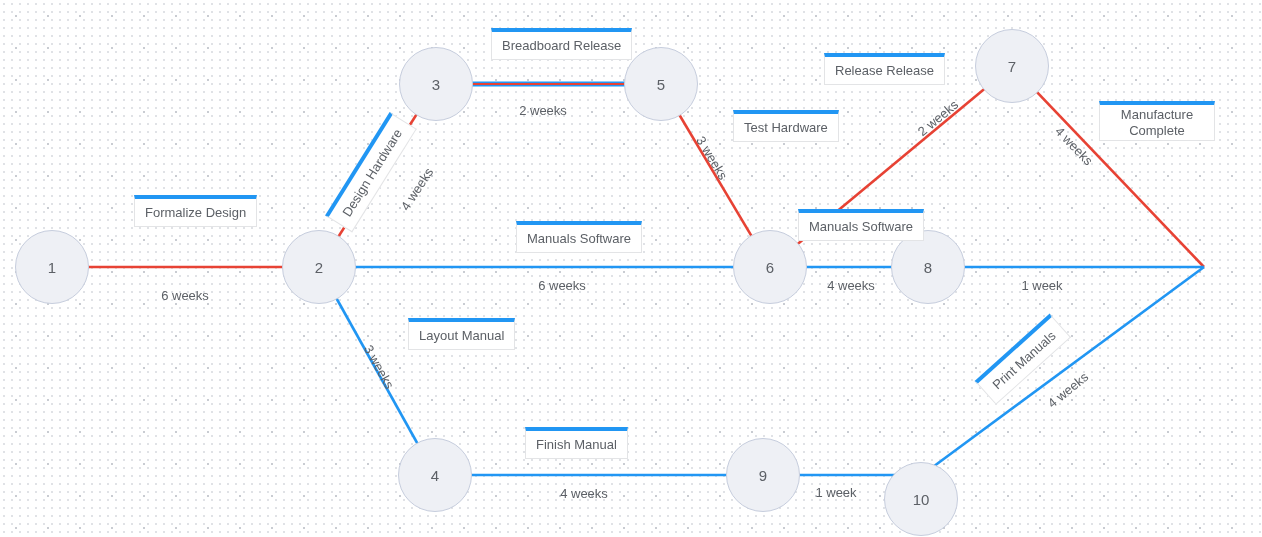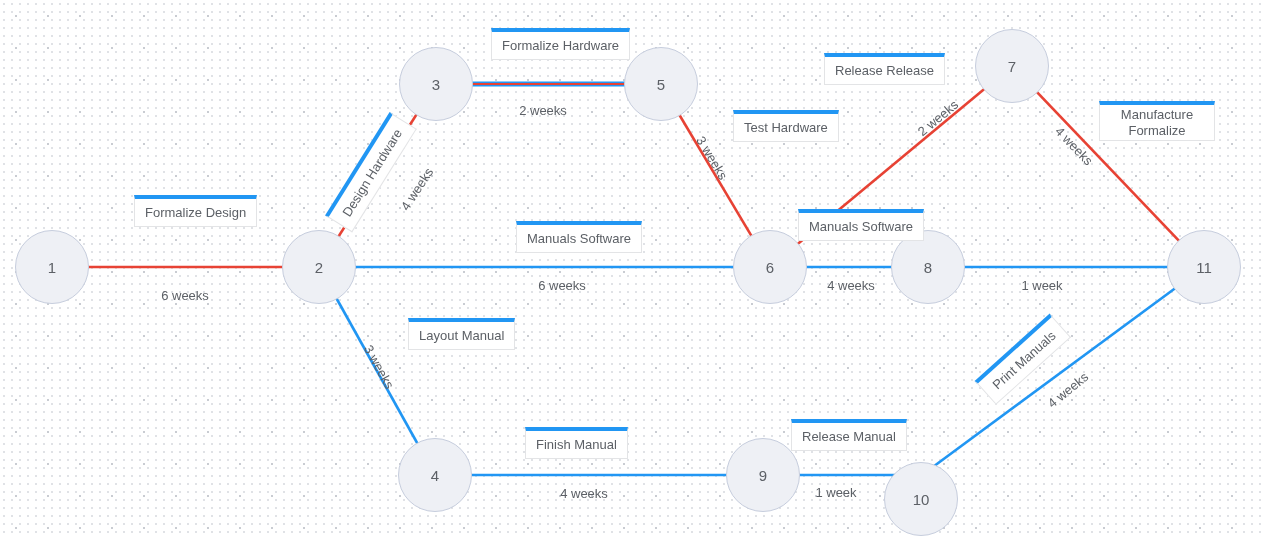--- a/index.html
+++ b/index.html
@@ -90,35 +90,31 @@
     </div>
   <div class="node" style="left:891px;top:230px">
       <span>8</span>
     </div>
   <div class="node" style="left:726px;top:438px">
       <span>9</span>
     </div>
   <div class="node" style="left:884px;top:462px">
       <span>10</span>
     </div>
-  <div class="node" style="left:1167px;top:230px">
-      <span>11</span>
-    </div>
 
   <div class="card" style="left:134px;top:195px"><span>Formalize Design</span></div>
   <div class="card rot" style="left:371px;top:172px;--rot:-58deg"><span>Design Hardware</span></div>
-  <div class="card" style="left:491px;top:28px"><span>Formalize Hardware</span></div>
+  <div class="card" style="left:491px;top:28px"><span>Breadboard Release</span></div>
   <div class="card" style="left:733px;top:110px"><span>Test Hardware</span></div>
   <div class="card" style="left:824px;top:53px"><span>Release Release</span></div>
-  <div class="card two-line" style="left:1099px;top:101px"><span>Manufacture Formalize</span></div>
+  <div class="card two-line" style="left:1099px;top:101px"><span>Manufacture Complete</span></div>
   <div class="card" style="left:516px;top:221px"><span>Manuals Software</span></div>
   <div class="card" style="left:798px;top:209px"><span>Manuals Software</span></div>
   <div class="card" style="left:525px;top:427px"><span>Finish Manual</span></div>
   <div class="card" style="left:408px;top:318px"><span>Layout Manual</span></div>
-  <div class="card" style="left:791px;top:419px"><span>Release Manual</span></div>
   <div class="card rot" style="left:1023px;top:359px;--rot:-42deg"><span>Print Manuals</span></div>
 
   <div class="duration" style="left:185px;top:295px">6 weeks</div>
   <div class="duration" style="left:417px;top:189px;--rot:-57deg">4 weeks</div>
   <div class="duration" style="left:543px;top:110px">2 weeks</div>
   <div class="duration" style="left:712px;top:158px;--rot:59deg">3 weeks</div>
   <div class="duration" style="left:938px;top:118px;--rot:-40deg">2 weeks</div>
   <div class="duration" style="left:1074px;top:146px;--rot:46deg">4 weeks</div>
   <div class="duration" style="left:562px;top:285px">6 weeks</div>
   <div class="duration" style="left:851px;top:285px">4 weeks</div>

